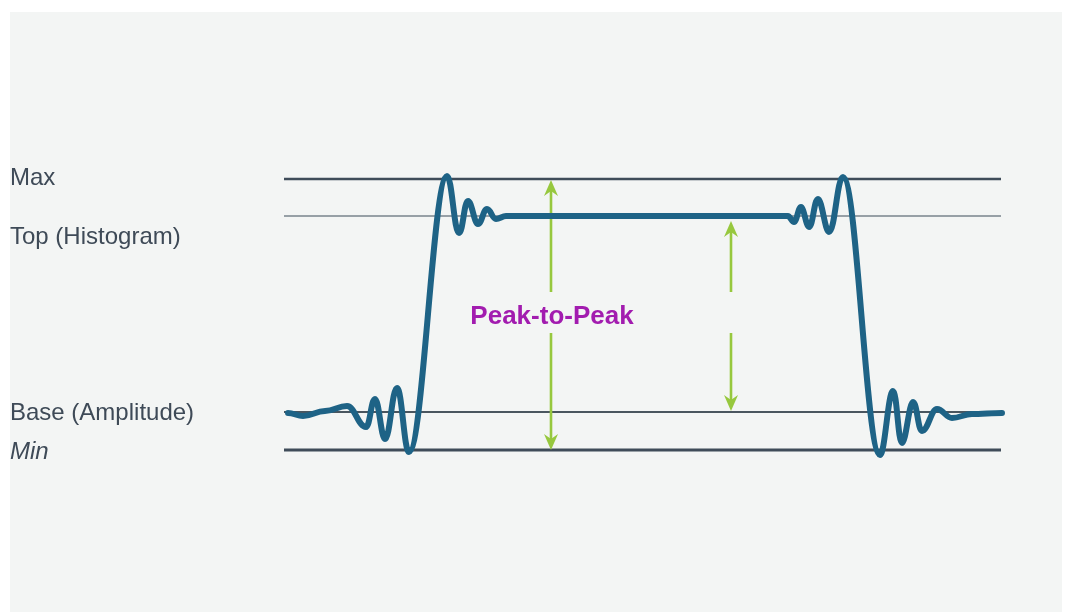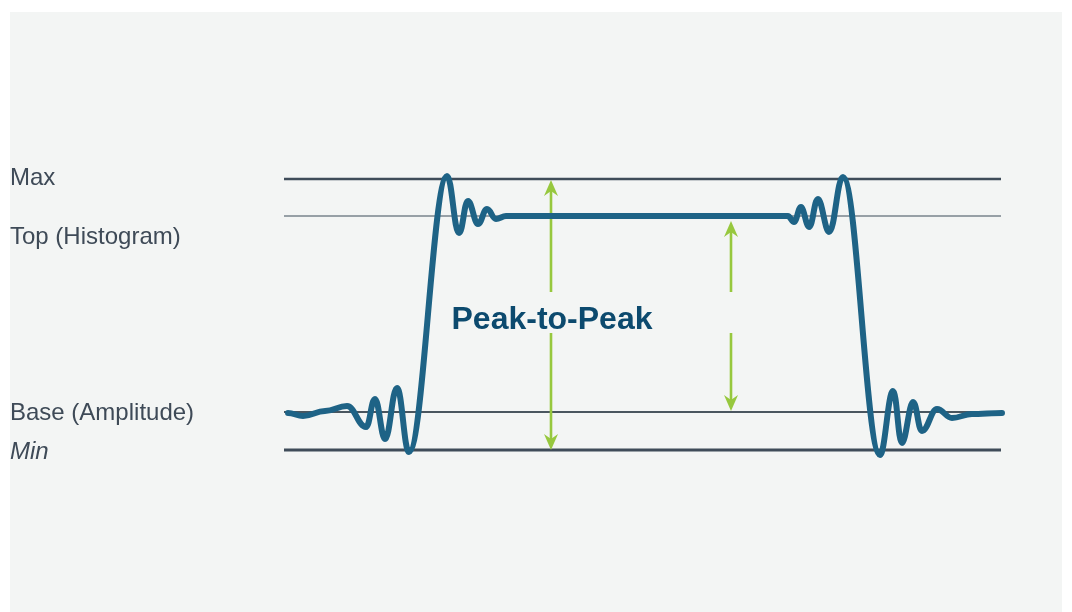--- a/index.html
+++ b/index.html
@@ -41,23 +41,23 @@
     color: #3e4a57;
     white-space: nowrap;
   }
   .label-max  { top: 163px; }
   .label-top  { top: 202px; margin-top: 20px; }
   .label-base { top: 398px; }
   .label-min  { top: 437px; font-style: italic; }
   .measure-label {
     position: absolute;
     transform: translateX(-50%);
-    font-size: 32px;
+    font-size: 26px;
     font-weight: bold;
-    color: #0c4a6e;
+    color: #a21caf;
     white-space: nowrap;
     top: 300px;
   }
   .label-p2p { left: 552px; }
   .label-amp { left: 731px; }
   svg { position: absolute; left: 0; top: 0; }
 </style>
 </head>
 <body>
 

